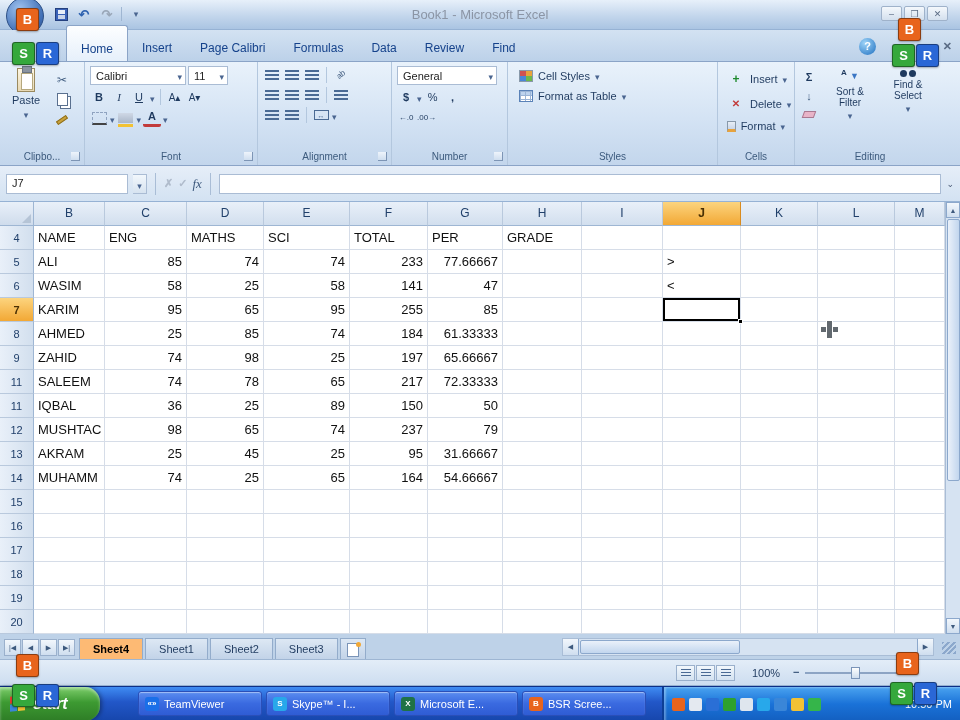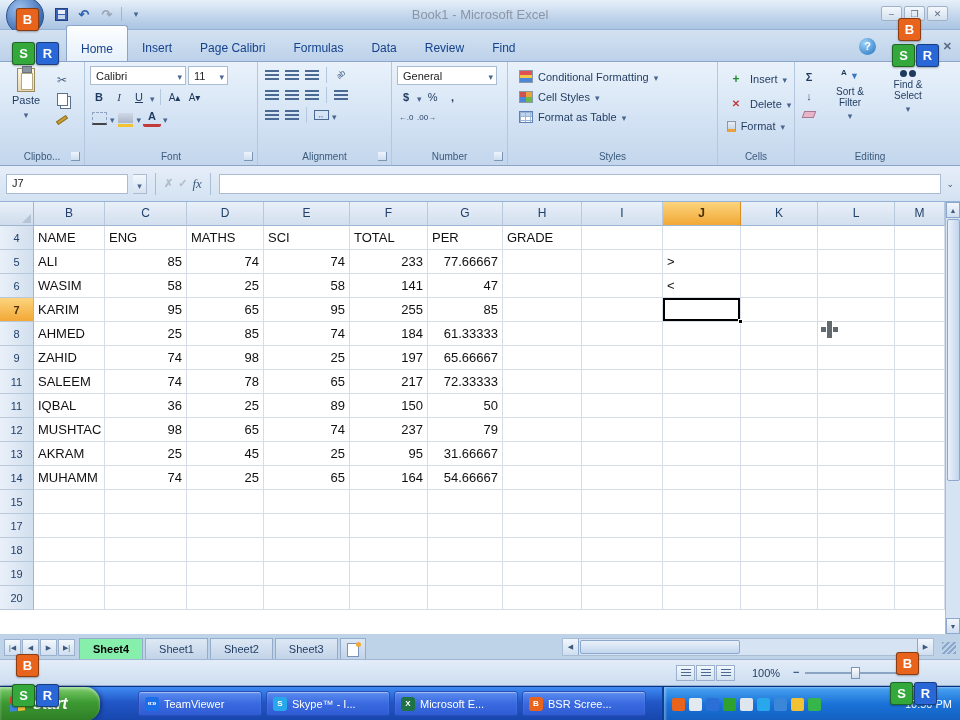--- a/index.html
+++ b/index.html
@@ -103,21 +103,21 @@
   .selhandle { position: absolute; right: -3px; bottom: -3px; width: 5px; height: 5px; background: #000; border: 1px solid #fff; }
   .vscroll { position: absolute; right: 0; top: 0; width: 15px; height: 432px; background: #d6e3f2; border-left: 1px solid #a9bdd6; }
   .varrow { position: absolute; left: 0; width: 14px; height: 16px; background: linear-gradient(#f2f7fc, #cfdeef); border: 1px solid #8ca8cc; font-size: 7px; color: #3e5a7e; display: flex; align-items: center; justify-content: center; }
   .vthumb { position: absolute; top: 17px; left: 1px; width: 13px; height: 262px; background: linear-gradient(90deg, #eaf1fa, #c2d6ee); border: 1px solid #8ca8cc; border-radius: 2px; }
 
   
   .sheetrow { position: relative; height: 26px; background: #bed2e8; border-bottom: 1px solid #9eb6d3; display: flex; align-items: flex-end; padding-left: 4px; }
   .tnav { display: flex; gap: 1px; padding: 0 4px 3px 0; }
   .navbtn { width: 17px; height: 17px; background: linear-gradient(#f2f7fc, #cfdeef); border: 1px solid #9ab0cc; font-size: 7px; color: #3e5a7e; display: flex; align-items: center; justify-content: center; }
   .stab { padding: 4px 13px 4px; font-size: 11px; color: #1f3a5f; background: linear-gradient(#dde8f4, #c2d3e8); border: 1px solid #93accb; border-bottom: none; margin-right: 2px; }
-  .stab.active { background: #86efac; font-weight: bold; color: #000; }
+  .stab.active { background: #fdba74; font-weight: bold; color: #000; }
   .instab { width: 26px; height: 21px; background: linear-gradient(#dde8f4, #c2d3e8); border: 1px solid #93accb; border-bottom: none; position: relative; }
   .instab::before { content: ""; position: absolute; left: 6px; top: 4px; width: 10px; height: 12px; background: #fff; border: 1px solid #7a94b8; }
   .instab::after { content: ""; position: absolute; right: 4px; top: 3px; width: 5px; height: 5px; background: #f2a835; border-radius: 50%; }
   .hscroll { position: absolute; left: 562px; top: 4px; width: 372px; height: 18px; background: #d6e3f2; border: 1px solid #a9bdd6; display: flex; align-items: center; }
   .harrow { width: 16px; height: 16px; background: linear-gradient(#f2f7fc, #cfdeef); border-right: 1px solid #8ca8cc; font-size: 7px; color: #3e5a7e; display: flex; align-items: center; justify-content: center; }
   .harrow.r { border-right: none; border-left: 1px solid #8ca8cc; }
   .hthumb { width: 160px; height: 14px; margin: 0 1px; background: linear-gradient(#eaf1fa, #c2d6ee); border: 1px solid #8ca8cc; border-radius: 2px; }
   .htrack { flex: 1; }
   .gripper { position: absolute; right: 4px; top: 8px; width: 14px; height: 12px; background: repeating-linear-gradient(135deg, #8ca8cc 0 2px, transparent 2px 4px); }
 
@@ -308,25 +308,20 @@
       </div>
       <div class="frow">
         <span class="sbtn i-dec0"></span>
         <span class="sbtn i-dec00"></span>
       </div>
       <div class="glabel">Number</div>
       <span class="launcher"></span>
     </div>
 
     <div class="rgroup" style="width:210px">
-      <div class="style-btn">
-        <span class="ic-condfmt"></span>
-        <span>Conditional Formatting</span>
-          <span class="i-dd"></span>
-      </div>
       <div class="style-btn">
         <span class="ic-cellstyles"></span>
         <span>Cell Styles</span>
           <span class="i-dd"></span>
       </div>
       <div class="style-btn">
         <span class="ic-table"></span>
         <span>Format as Table</span>
           <span class="i-dd"></span>
       </div>
@@ -583,20 +578,35 @@
           <div class="cell" style="width: 78px;"></div>
           <div class="cell" style="width: 75px;"></div>
           <div class="cell" style="width: 79px;"></div>
           <div class="cell" style="width: 81px;"></div>
           <div class="cell" style="width: 78px;"></div>
           <div class="cell" style="width: 77px;"></div>
           <div class="cell" style="width: 77px;"></div>
           <div class="cell" style="width: 50px;"></div>
         </div>
         <div class="grow">
+          <div class="rhead">16</div>
+          <div class="cell" style="width: 71px;"></div>
+          <div class="cell" style="width: 82px;"></div>
+          <div class="cell" style="width: 77px;"></div>
+          <div class="cell" style="width: 86px;"></div>
+          <div class="cell" style="width: 78px;"></div>
+          <div class="cell" style="width: 75px;"></div>
+          <div class="cell" style="width: 79px;"></div>
+          <div class="cell" style="width: 81px;"></div>
+          <div class="cell" style="width: 78px;"></div>
+          <div class="cell" style="width: 77px;"></div>
+          <div class="cell" style="width: 77px;"></div>
+          <div class="cell" style="width: 50px;"></div>
+        </div>
+        <div class="grow">
           <div class="rhead">17</div>
           <div class="cell" style="width: 71px;"></div>
           <div class="cell" style="width: 82px;"></div>
           <div class="cell" style="width: 77px;"></div>
           <div class="cell" style="width: 86px;"></div>
           <div class="cell" style="width: 78px;"></div>
           <div class="cell" style="width: 75px;"></div>
           <div class="cell" style="width: 79px;"></div>
           <div class="cell" style="width: 81px;"></div>
           <div class="cell" style="width: 78px;"></div>

